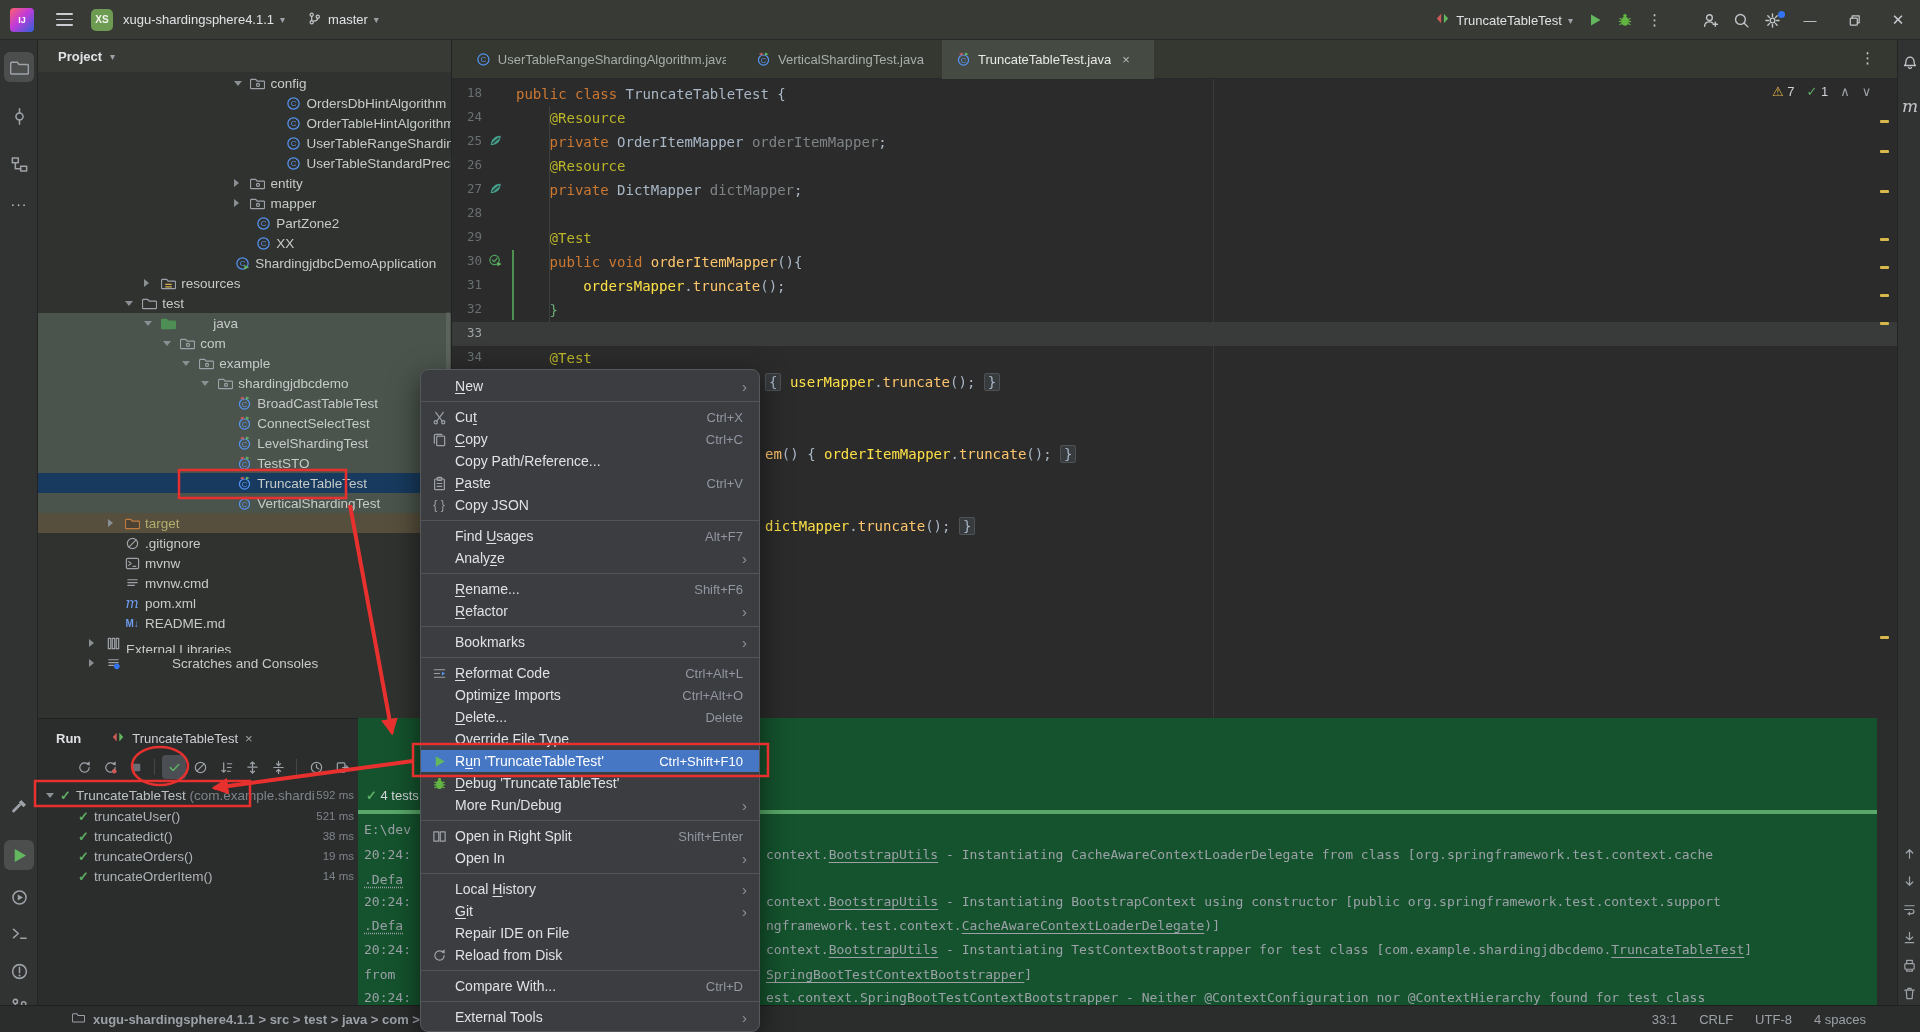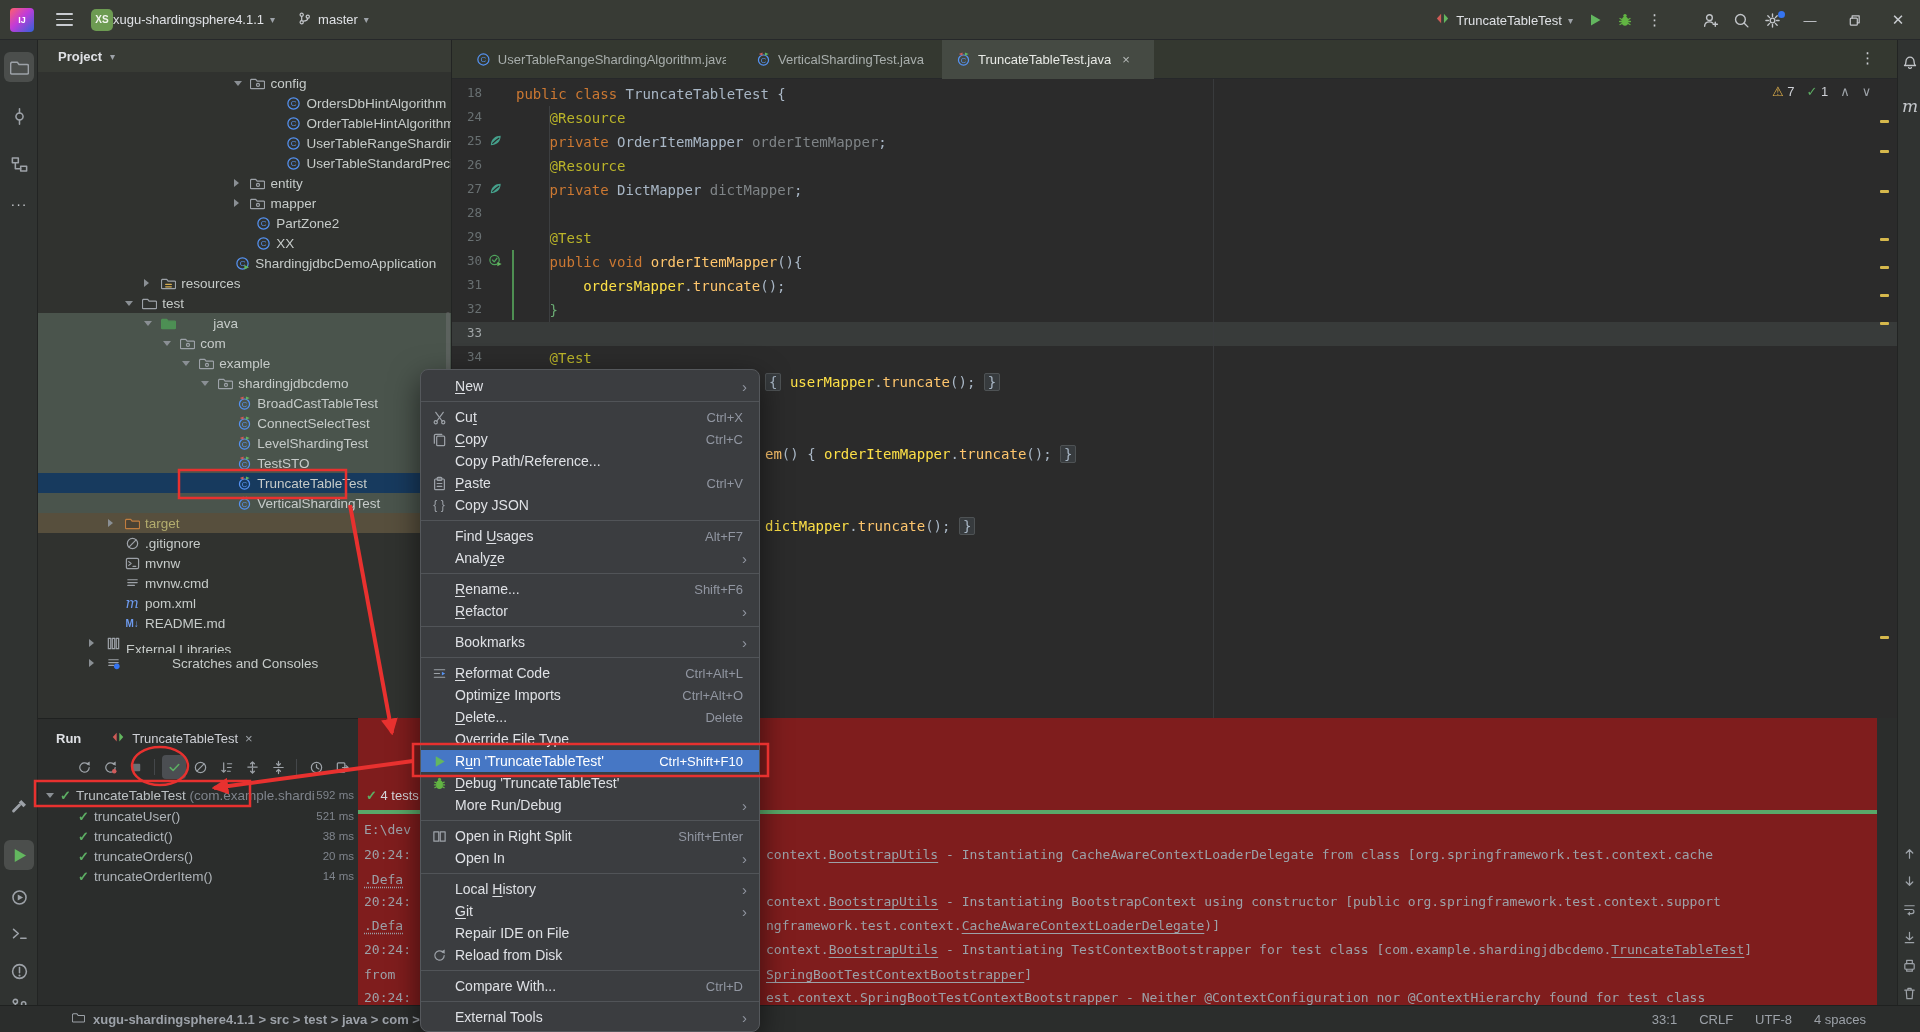--- a/index.html
+++ b/index.html
@@ -66,21 +66,21 @@
   .rp-tab { margin-left:30px; display:flex; align-items:center; gap:7px; font-size:13px; color:#ced0d6; }
   .rp-toolbar { position:absolute; left:0; top:34px; width:100%; height:30px; }
   .tb-ic { position:absolute; top:2px; width:24px; height:24px; border-radius:4px; display:flex; align-items:center; justify-content:center; }
   .tb-ic.active { background:#4b4e52; }
   .tb-sep { position:absolute; top:6px; width:1px; height:16px; background:#44474a; }
   .test-row { position:absolute; left:0; width:320px; height:20px; display:flex; align-items:center; font-size:13.5px; color:#bcc1c4; white-space:nowrap; overflow:hidden; }
   .test-time { position:absolute; right:98px; font-size:11.5px; color:#7f848c; text-align:right; }
   .tcheck { color:#5cad63; font-weight:bold; font-size:13px; }
   .rp-divider { position:absolute; left:320px; top:30px; width:1px; height:257px; background:#1f2120; }
 
-  .console { left:358px; top:718px; width:1519px; height:287px; background:#7f1d1d; overflow:hidden; }
+  .console { left:358px; top:718px; width:1519px; height:287px; background:#14532d; overflow:hidden; }
   .con-line { position:absolute; white-space:pre; font-family:"DejaVu Sans Mono", monospace; font-size:13px; color:#9ca1a8; }
   .lnk { text-decoration:underline; text-underline-offset:3px; }
   .lnk-dot { text-decoration:underline dotted; text-underline-offset:3px; }
   .green-bar { position:absolute; left:0px; top:92px; width:1519px; height:4px; background:#59a869; }
 
   
   .statusbar { left:0; top:1005px; width:1920px; height:27px; background:#2b2d2c; border-top:1px solid #1f2120;
                display:flex; align-items:center; font-size:13px; color:#9ca1a8; }
   .sb-right { position:absolute; right:54px; display:flex; gap:22px; }
 
@@ -109,21 +109,21 @@
 <div id="app">
 
   <header class="abs titlebar">
     <div class="logo">IJ</div>
     <div class="hamburger">
         <i></i>
         <i></i>
         <i></i>
       </div>
     <div class="proj-badge">XS</div>
-    <div class="tb-item" style="">
+    <div class="tb-item" style="margin-left:10px;">
       <span>xugu-shardingsphere4.1.1</span>
       <span class="chev">▾</span>
     </div>
     <div class="tb-item" style="margin-left:22px;">
       <span id="branch-icon"><svg class="icon bright" width="15" height="15" viewBox="0 0 16 16">
             <circle cx="5" cy="4" r="1.7"></circle>
             <circle cx="5" cy="12" r="1.7"></circle>
             <circle cx="11.5" cy="6" r="1.7"></circle>
             <path d="M5 5.7v4.6 M11.5 7.7c0 2.3-2.8 3-4.8 3.2"></path>
           </svg></span>
@@ -793,21 +793,21 @@
       <div class="test-time" style="top:91px;">521 ms</div>
         <div class="test-row" style="top:107px;">
         <span class="tcheck" style="position:absolute;left:40px;">✓</span>
         <span style="position:absolute;left:56px;color:#aeb3b8;">truncatedict()</span>
       </div>
       <div class="test-time" style="top:111px;">38 ms</div>
         <div class="test-row" style="top:127px;">
         <span class="tcheck" style="position:absolute;left:40px;">✓</span>
         <span style="position:absolute;left:56px;color:#aeb3b8;">truncateOrders()</span>
       </div>
-      <div class="test-time" style="top:131px;">20 ms</div>
+      <div class="test-time" style="top:131px;">19 ms</div>
         <div class="test-row" style="top:147px;">
         <span class="tcheck" style="position:absolute;left:40px;">✓</span>
         <span style="position:absolute;left:56px;color:#aeb3b8;">truncateOrderItem()</span>
       </div>
       <div class="test-time" style="top:151px;">14 ms</div>
       </div>
     <div class="rp-divider"></div>
   </section>
 
   <section class="abs console">

